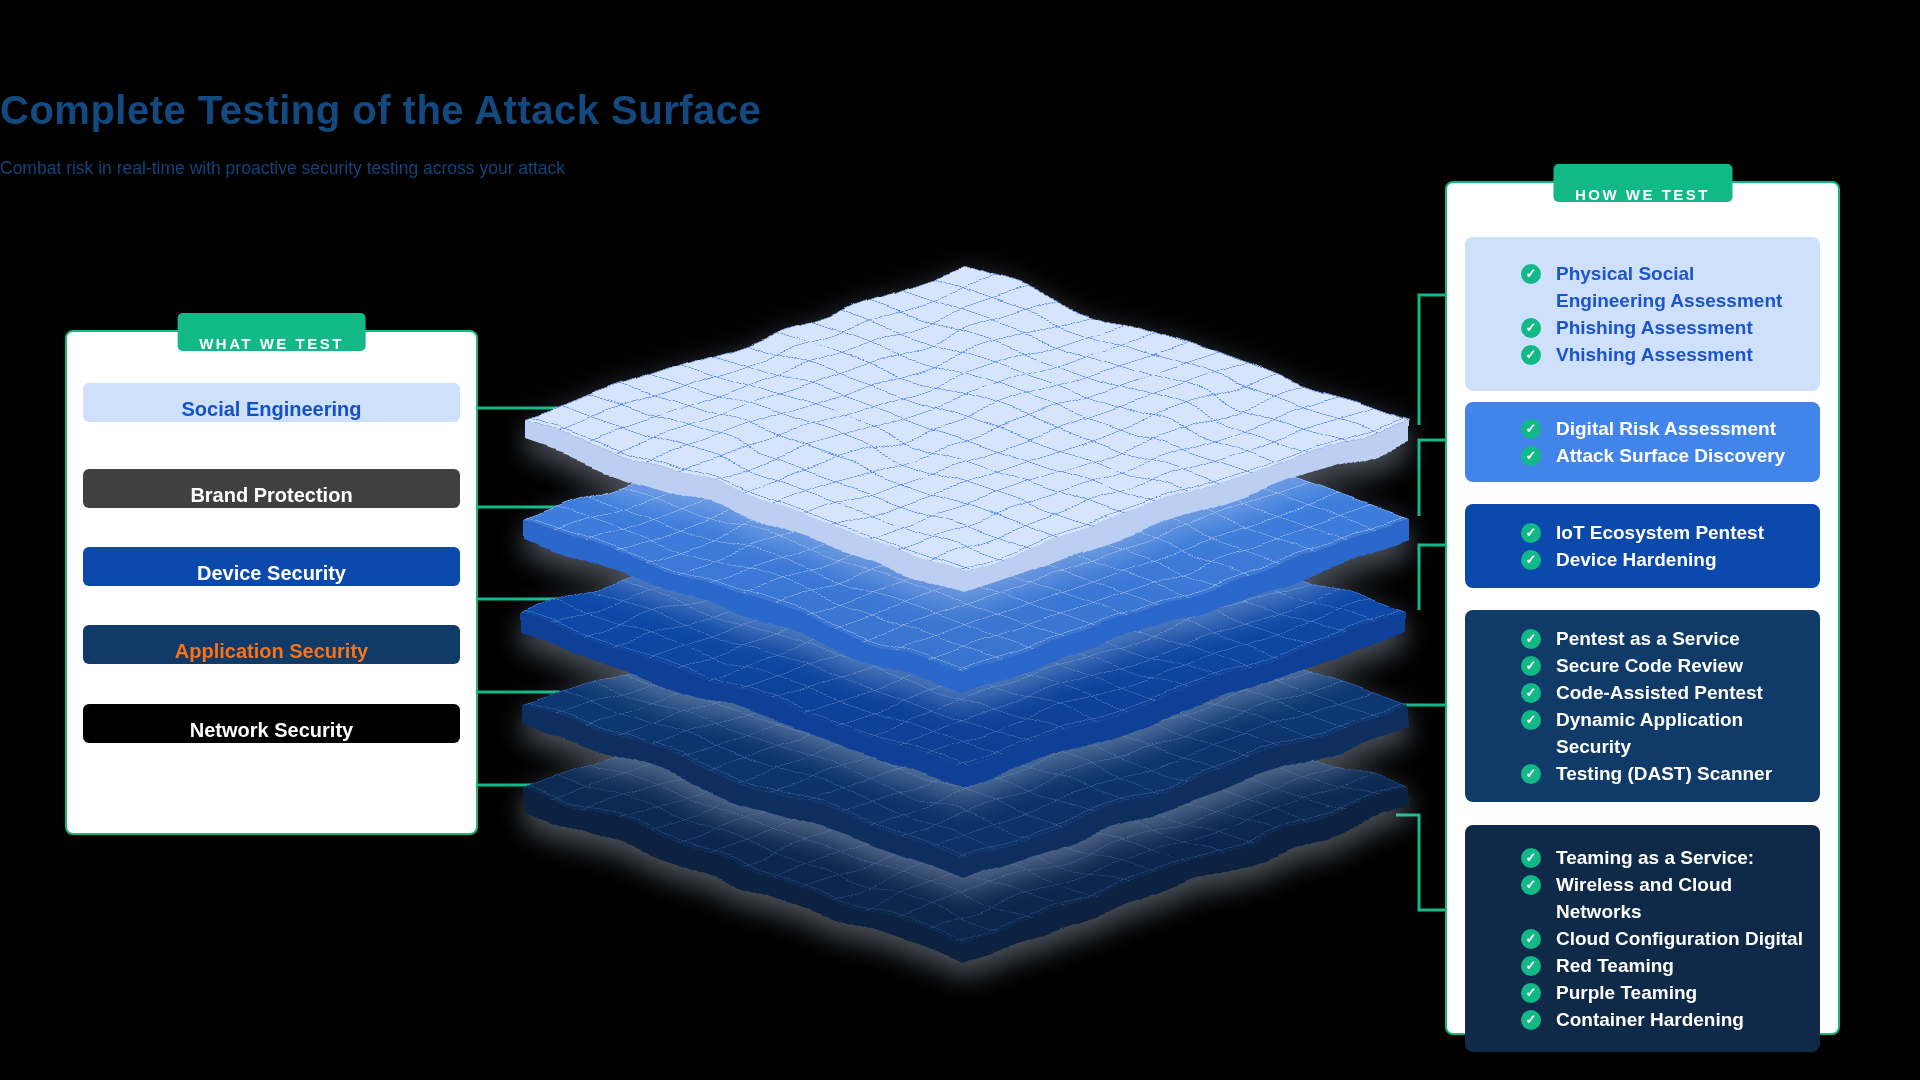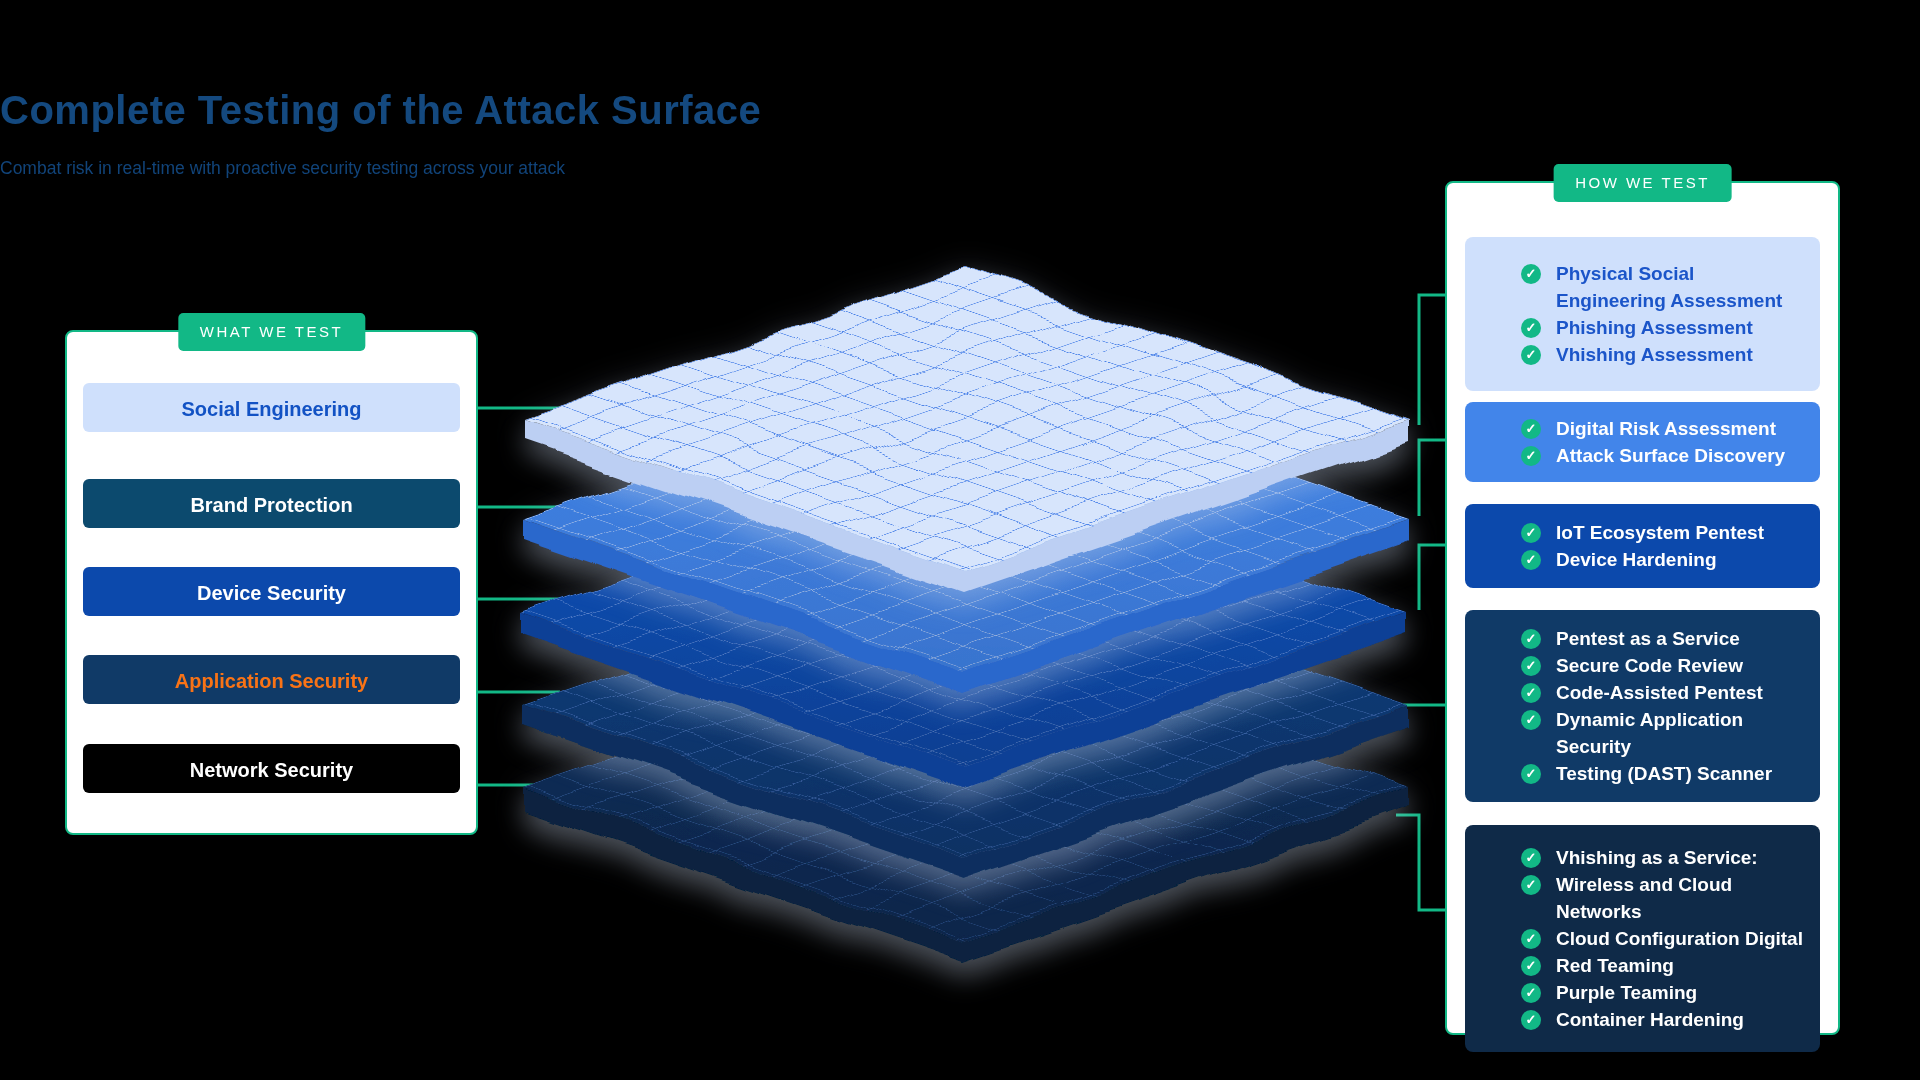--- a/index.html
+++ b/index.html
@@ -8,30 +8,30 @@
   .stage { position:relative; width:1920px; height:1080px; background:#000; }
 
   
   .hdr { position:absolute; top:88px; left:0; width:1920px; text-align:left; z-index:3; }
   .hdr h1 { font-size:40px; font-weight:bold; color:#14497F; letter-spacing:.5px; }
   .hdr .sub { margin-top:22px; font-size:17.5px; font-weight:normal; color:#11447A; line-height:26px; }
 
   
   .card { position:absolute; background:#fff; border:2px solid #12B886; border-radius:8px; z-index:2; }
   .badge { position:absolute; top:-19px; left:50%; transform:translateX(-50%);
-           background:#12B886; color:#fff; font-size:15px; font-weight:normal;
-           letter-spacing:2.5px; line-height:38px; height:38px; padding:0 22px;
+           background:#12B886; color:#fff; font-size:15px; font-weight:bold;
+           letter-spacing:2.5px; line-height:38px; height:38px; padding:12px 22px;
            border-radius:5px; white-space:nowrap; }
 
   
   .card-left { left:65px; top:330px; width:413px; height:505px; }
-  .litem { width:377px; height:49px; margin:0 auto; border-radius:6px;
+  .litem { width:377px; height:39px; margin:0 auto; border-radius:6px;
            font-size:20px; font-weight:bold; text-align:center; line-height:53px; }
   .li-0 { margin-top:51px; background:#CFE0FC; color:#1252C4; }
-  .li-1 { margin-top:47px; background:#0c4a6e; color:#fff; }
+  .li-1 { margin-top:47px; background:#404040; color:#fff; }
   .li-2 { margin-top:39px; background:#0C49AC; color:#fff; }
   .li-3 { margin-top:39px; background:#103A67; color:#f97316; }
   .li-4 { margin-top:40px; background:#000000; color:#fff; }
 
   
   .card-right { left:1445px; top:181px; width:395px; height:854px; padding:0 18px; }
   .grp { border-radius:8px; color:#fff; }
   .g-0 { margin-top:54px; background:#CFE0FC; color:#1B55C9; padding:23px 0; }
   .g-1 { margin-top:11px; background:#4285EA; padding:13px 0; }
   .g-2 { margin-top:22px; background:#0C49AC; padding:15px 0; }
@@ -239,21 +239,21 @@
         </div>
       <div class="row">
         <span class="chk">✓</span>
         <span>Testing (DAST) Scanner</span>
         </div>
     </div>
 
     <div class="grp g-4">
       <div class="row">
         <span class="chk">✓</span>
-        <span>Vhishing as a Service:</span>
+        <span>Teaming as a Service:</span>
         </div>
       <div class="row">
         <span class="chk">✓</span>
         <span>Wireless and Cloud Networks</span>
         </div>
       <div class="row">
         <span class="chk">✓</span>
         <span>Cloud Configuration Digital</span>
         </div>
       <div class="row">

